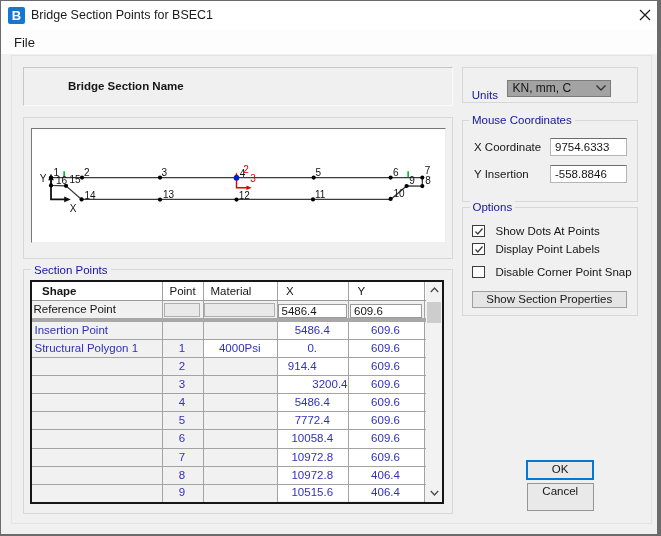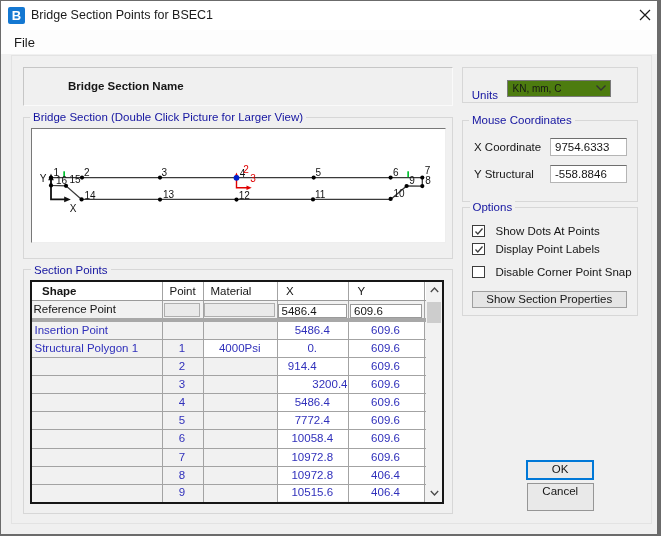--- a/index.html
+++ b/index.html
@@ -34,21 +34,20 @@
   <div class="abs" style="left:1px;top:30px;width:656px;height:24px;background:#fdfdfd;"></div>
   <div class="abs" style="left:14px;top:30px;height:24px;line-height:25px;font-size:13px;color:#1b1b1b;">File</div>
 
   <div class="abs" style="left:11px;top:55px;width:641px;height:469px;border:1px solid #e3e3e3;box-sizing:border-box;"></div>
 
   <div class="abs" style="left:23px;top:67px;width:430px;height:39px;box-sizing:border-box;
        border:1px solid;border-color:#c6c6c6 #fafafa #fafafa #c6c6c6;"></div>
   <div class="abs" style="left:68px;top:67px;height:39px;line-height:39px;font-weight:bold;font-size:11.5px;color:#161616;">Bridge Section Name</div>
 
   <div class="grp" style="left:23px;top:117px;width:430px;height:142px;box-sizing:border-box;"></div>
-  <div class="grplab" style="left:30px;top:111px;">Bridge Section (Double Click Picture for Larger View)</div>
   <div class="abs" style="left:31px;top:128px;width:415px;height:115px;background:#ffffff;box-sizing:border-box;
        border:1px solid;border-color:#787878 #eeeeee #eeeeee #787878;"></div>
   <svg class="abs" style="left:31px;top:128px;" width="415" height="115" viewBox="31 128 415 115">
 
     <g stroke="#3a3a3a" stroke-width="1.3" fill="none">
       <path d="M51 177.6 L422.3 177.6"></path>
       <path d="M81.6 199.4 L390.6 199.4"></path>
       <path d="M51 177.6 L51 185.4 L66 185.8 L81.6 199.4"></path>
       <path d="M422.3 177.6 L422.3 186.1 L406.6 186 L390.6 199.4"></path>
     </g>
@@ -185,31 +184,31 @@
       <path d="M0.8 1 L4.5 5 L8.2 1" stroke="#4a4a4a" stroke-width="1.3" fill="none"></path>
     </svg>
 
   <div class="abs" style="left:526px;top:459.5px;width:68px;height:20px;background:#e9e9e9;
        border:2px solid #0078d7;box-sizing:border-box;text-align:center;line-height:15px;font-size:11.5px;color:#161616;">OK</div>
   <div class="abs" style="left:526.5px;top:483px;width:67.5px;height:28px;background:#e9e9e9;
        border:1px solid #969696;box-sizing:border-box;text-align:center;line-height:14px;font-size:11.5px;color:#161616;">Cancel</div>
 
   <div class="grp" style="left:461.5px;top:67px;width:176.5px;height:35.5px;box-sizing:border-box;"></div>
   <div class="grplab" style="left:468.8px;top:61.8px;margin-top:27px;">Units</div>
-  <div class="abs" style="left:506.5px;top:79.5px;width:104.5px;height:17.5px;background:#4d7c0f;
-       border:1px solid #7a7a7a;box-sizing:border-box;font-size:10px;color:#161616;line-height:15.5px;padding-left:5px;">KN, mm, C</div>
+  <div class="abs" style="left:506.5px;top:79.5px;width:104.5px;height:17.5px;background:#a3a3a3;
+       border:1px solid #7a7a7a;box-sizing:border-box;font-size:12px;color:#161616;line-height:15.5px;padding-left:5px;">KN, mm, C</div>
   <svg class="abs" style="left:595px;top:84px;" width="12" height="8" viewBox="0 0 12 8">
     <path d="M1.5 1.5 L6 6 L10.5 1.5" stroke="#333" stroke-width="1.4" fill="none"></path>
   </svg>
 
   <div class="grp" style="left:461.5px;top:119.5px;width:176.5px;height:82px;box-sizing:border-box;"></div>
   <div class="grplab" style="left:469px;top:113.5px;">Mouse Coordinates</div>
   <div class="abs" style="left:474px;top:140.5px;font-size:11.5px;color:#161616;">X  Coordinate</div>
   <div class="tb" style="left:550px;top:137.5px;width:76.5px;height:18px;box-sizing:border-box;line-height:16px;padding-left:4px;">9754.6333</div>
-  <div class="abs" style="left:474px;top:167.5px;font-size:11.5px;color:#161616;">Y  Structural</div>
+  <div class="abs" style="left:474px;top:167.5px;font-size:11.5px;color:#161616;">Y  Insertion</div>
   <div class="tb" style="left:550px;top:164.5px;width:76.5px;height:18px;box-sizing:border-box;line-height:16px;padding-left:4px;">-558.8846</div>
 
   <div class="grp" style="left:461.5px;top:207px;width:176.5px;height:108.5px;box-sizing:border-box;"></div>
   <div class="grplab" style="left:469.5px;top:201px;">Options</div>
   <div class="abs" style="left:472px;top:225px;width:12.5px;height:12px;background:#fff;border:1.4px solid #3c3c3c;box-sizing:border-box;"></div>
   <svg class="abs" style="left:473.5px;top:226.5px;" width="10" height="9" viewBox="0 0 10 9">
       <path d="M1.5 4.5 L3.8 7 L8.5 1.5" stroke="#3c3c3c" stroke-width="1.3" fill="none"></path>
     </svg>
   <div class="abs" style="left:495.5px;top:225px;font-size:11.5px;color:#161616;">Show Dots At Points</div>
   <div class="abs" style="left:472px;top:243px;width:12.5px;height:12px;background:#fff;border:1.4px solid #3c3c3c;box-sizing:border-box;"></div>

